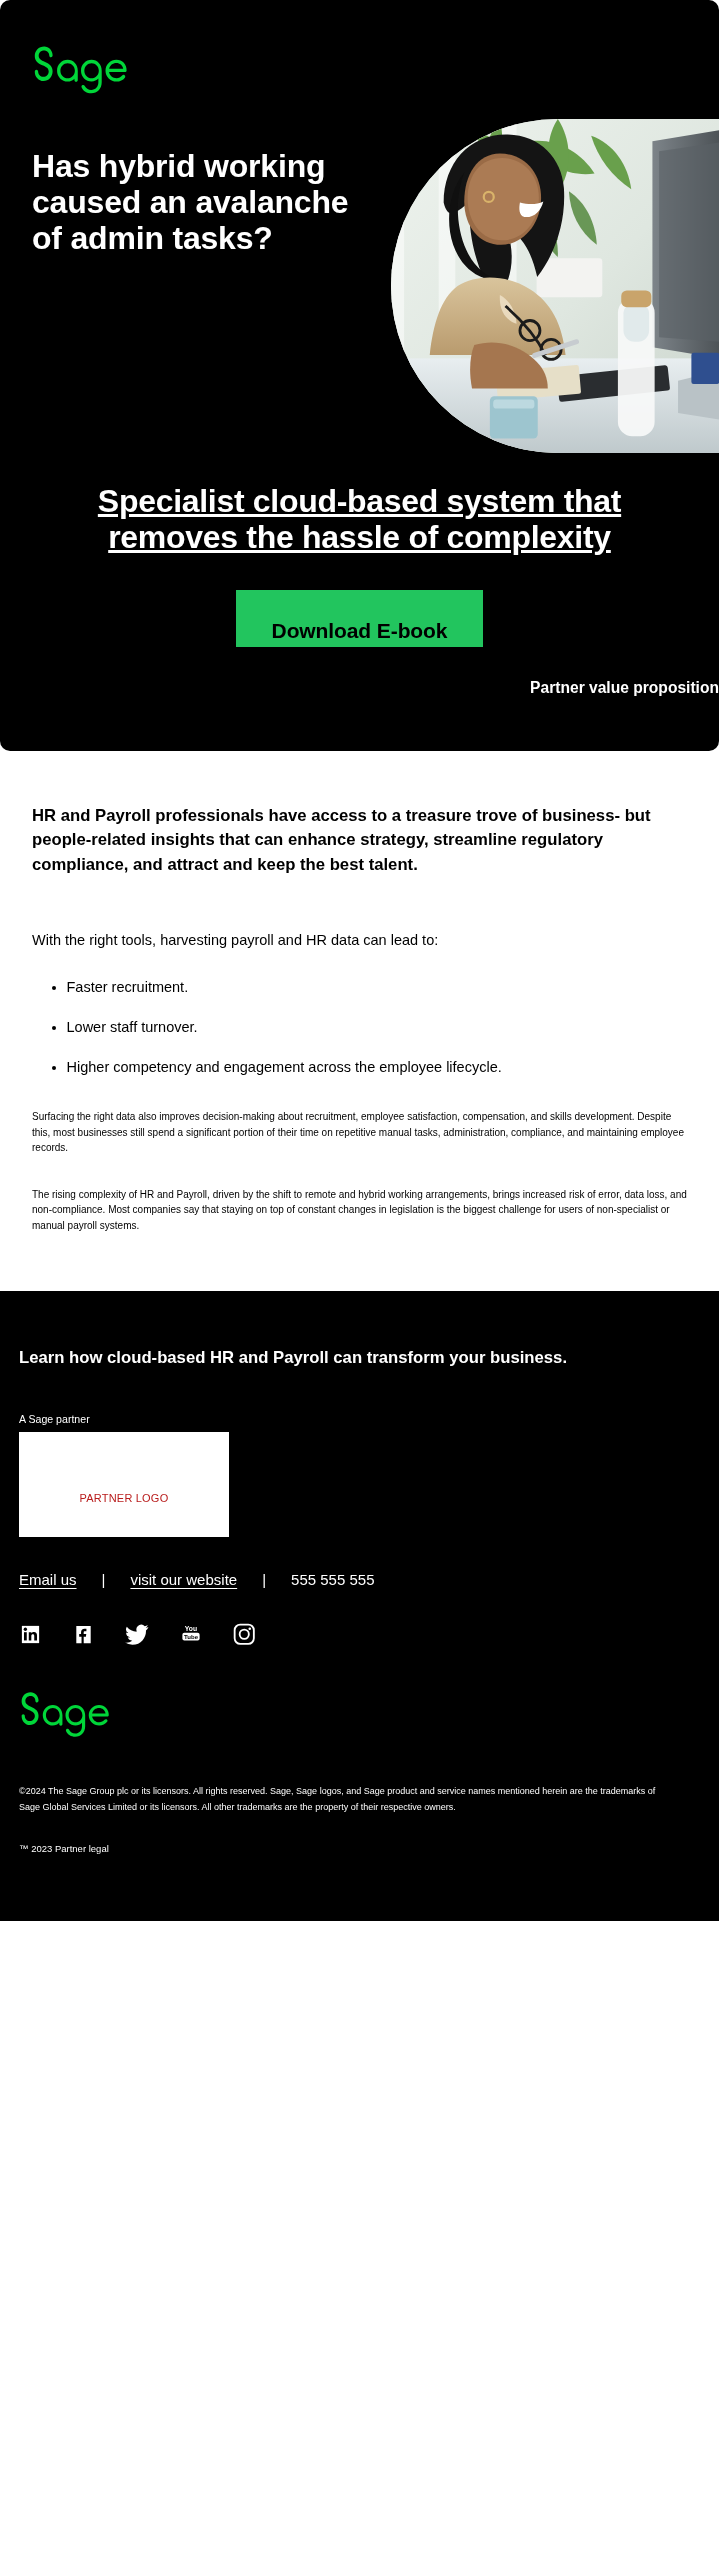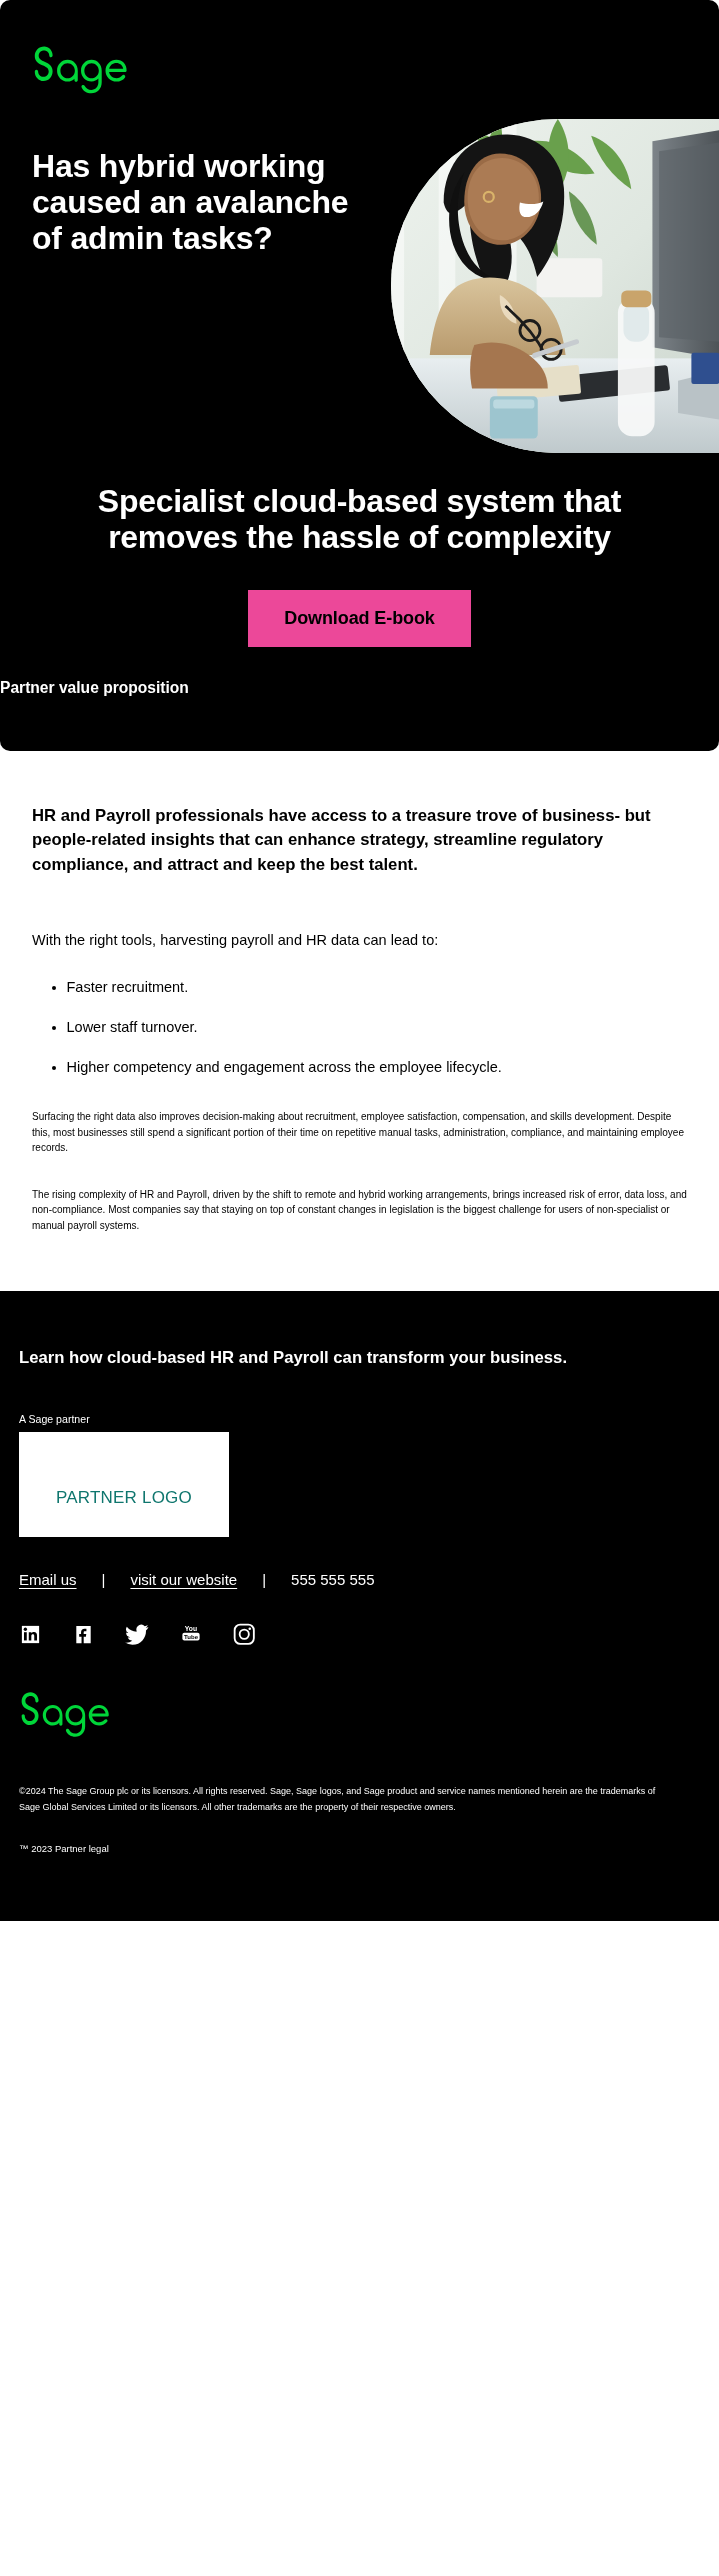--- a/index.html
+++ b/index.html
@@ -52,43 +52,44 @@
   }
 
   .hero-sub {
     color:#ffffff;
     font-size:32px;
     line-height:1.14;
     font-weight:700;
     text-align:center;
     padding:30px 60px 0 60px;
     letter-spacing:-0.3px;
+    text-decoration:underline;
   }
 
   .cta-wrap { text-align:center; padding-top:34px; }
   .cta-btn {
     display:inline-block;
-    background:#ec4899;
+    background:#22c55e;
     color:#000000;
     border:none;
     font-family:"Liberation Sans", sans-serif;
-    font-size:18px;
-    font-weight:700;
-    padding:0 36px;
+    font-size:21px;
+    font-weight:700;
+    padding:12px 36px;
     height:57px;
     line-height:57px;
     cursor:pointer;
     letter-spacing:-0.1px;
   }
 
   .hero-kicker {
     color:#ffffff;
     font-size:15.6px;
     font-weight:700;
-    text-align:left;
+    text-align:right;
     padding:32px 0 53px 0;
   }
 
   
   .body-sec {
     background:#ffffff;
     color:#000000;
     padding:53px 32px 58px 32px;
   }
   .lead {
@@ -138,22 +139,22 @@
   .partner-logo-box {
     width:210px;
     height:105px;
     background:#ffffff;
     margin-top:6.7px;
     display:flex;
     align-items:center;
     justify-content:center;
   }
   .partner-logo-text {
-    color:#0f766e;
-    font-size:17px;
+    color:#b91c1c;
+    font-size:11px;
     letter-spacing:0.2px;
     margin-top:28px;
   }
   .partner-address {
     font-size:15px;
     margin-top:38px;
   }
   .contact-row {
     margin-top:34px;
     font-size:15px;

